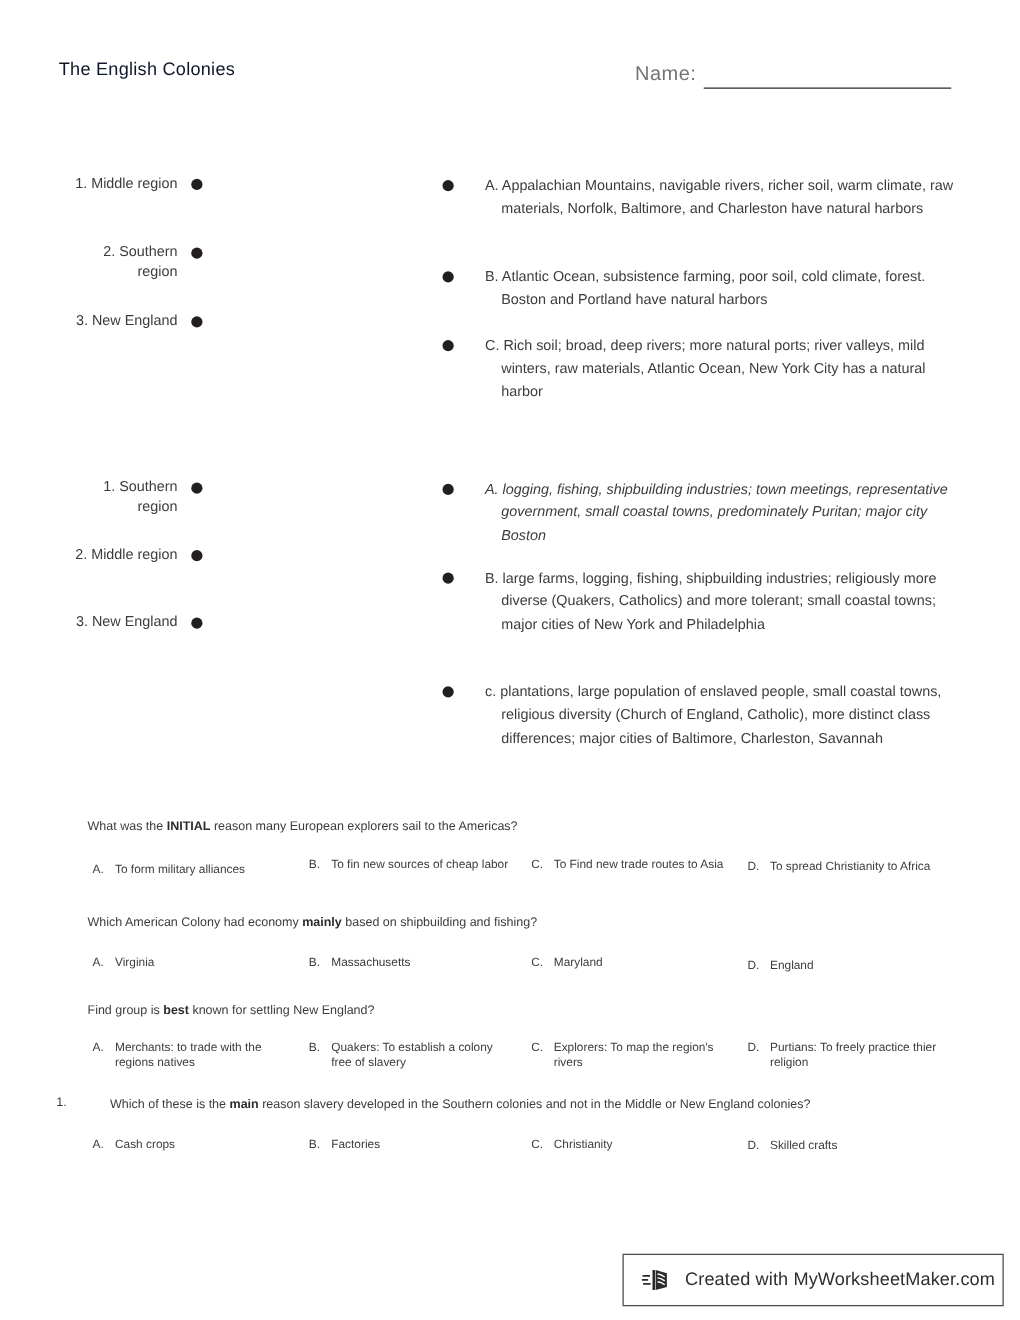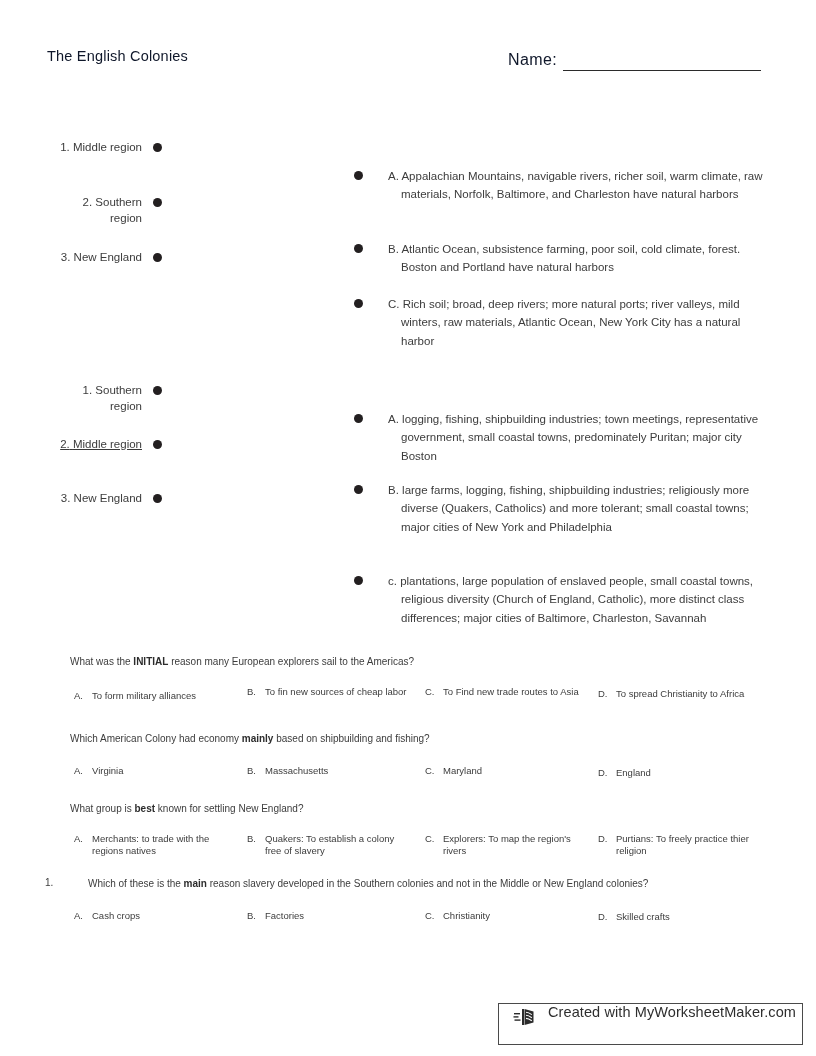--- a/index.html
+++ b/index.html
@@ -34,21 +34,21 @@
   .name-block {
     position: absolute;
     left: 508px;
     top: 52px;
     display: flex;
     align-items: flex-end;
     gap: 6px;
   }
   .name-label {
     font-size: 16px;
-    color: #0f172a;
+    color: #737373;
     letter-spacing: .4px;
     line-height: 1;
     padding-bottom: 3px;
   }
   .name-rule {
     width: 198px;
     border-bottom: 1.3px solid #2b2b2b;
     height: 15px;
   }
 
@@ -88,21 +88,20 @@
   .left-dot {
     position: absolute;
     left: 93px;
     top: 3px;
   }
 
   .right-item {
     position: relative;
     display: flex;
     align-items: center;
-    margin-top: 27px;
   }
   .right-dot {
     position: absolute;
     left: 4px;
     top: 4px;
   }
   .right-text {
     font-size: 11.5px;
     line-height: 1.6;
     color: #3c3c3c;
@@ -162,20 +161,21 @@
   
   .footer-badge {
     position: absolute;
     left: 498px;
     top: 1003px;
     width: 305px;
     height: 42px;
     border: 1.4px solid #4a4a4a;
     background: #ffffff;
     display: flex;
+    align-items: center;
     box-sizing: border-box;
     padding-left: 14px;
     gap: 9px;
   }
   .footer-logo {
     width: 26px;
     height: 26px;
     flex: none;
     display: block;
   }
@@ -243,36 +243,36 @@
   </div>
 
   <div class="match-section" id="match-1" style="top:383px;">
     <div class="match-left">
       <div class="left-item" style="top:0px;position:absolute;">
         <div class="left-text"><span>1.</span> <span>Southern region</span></div>
         <span class="left-dot">
             <span class="dot"></span>
           </span>
       </div>
-      <div class="left-item" style="top:54px;position:absolute;text-decoration:underline;">
+      <div class="left-item" style="top:54px;position:absolute;">
         <div class="left-text"><span>2.</span> <span>Middle region</span></div>
         <span class="left-dot">
             <span class="dot"></span>
           </span>
       </div>
       <div class="left-item" style="top:108px;position:absolute;">
         <div class="left-text"><span>3.</span> <span>New England</span></div>
         <span class="left-dot">
             <span class="dot"></span>
           </span>
       </div>
     </div>
 
     <div class="match-right">
-      <div class="right-item" style="top:0px;position:absolute;width:420px;">
+      <div class="right-item" style="top:0px;position:absolute;width:420px;font-style:italic;">
         <span class="right-dot">
             <span class="dot"></span>
           </span>
         <div class="right-text"><span>A.</span> <span>logging, fishing, shipbuilding industries; town meetings, representative government, small coastal towns, predominately Puritan; major city Boston</span></div>
       </div>
       <div class="right-item" style="top:71px;position:absolute;width:420px;">
         <span class="right-dot">
             <span class="dot"></span>
           </span>
         <div class="right-text"><span>B.</span> <span>large farms, logging, fishing, shipbuilding industries; religiously more diverse (Quakers, Catholics) and more tolerant; small coastal towns; major cities of New York and Philadelphia</span></div>
@@ -329,21 +329,21 @@
       </div>
       <div class="mc-opt" style="left:598px; top:767px; width:150px;">
         <span class="mc-letter">D.</span>
         <span class="mc-optext">England</span>
       </div>
     </div>
   </div>
 
   <div class="mc-block">
     <div class="mc-question" style="left:70px; top:802px;">
-      <span>What group is </span><b>best</b><span> known for settling New England?</span>
+      <span>Find group is </span><b>best</b><span> known for settling New England?</span>
     </div>
     <div class="mc-options">
       <div class="mc-opt" style="left:74px; top:833px; width:165px;">
         <span class="mc-letter">A.</span>
         <span class="mc-optext">Merchants: to trade with the regions natives</span>
       </div>
       <div class="mc-opt" style="left:247px; top:833px; width:160px;">
         <span class="mc-letter">B.</span>
         <span class="mc-optext">Quakers: To establish a colony free of slavery</span>
       </div>

